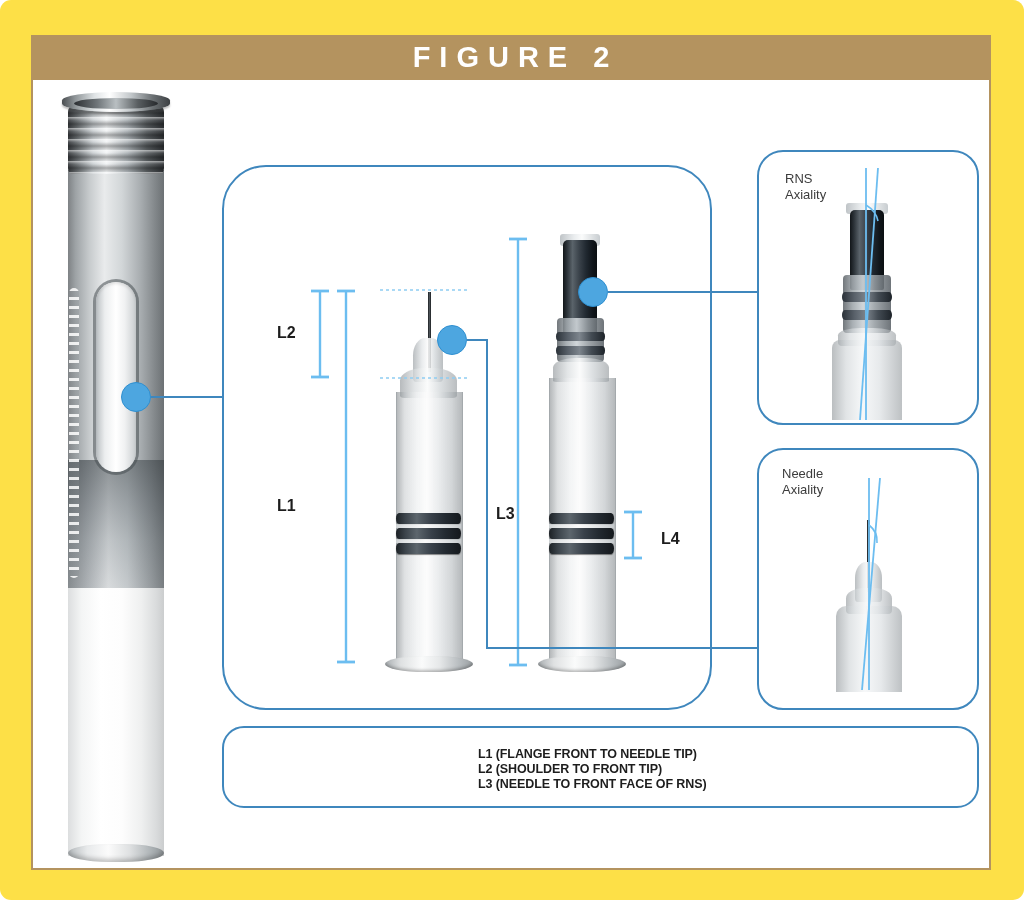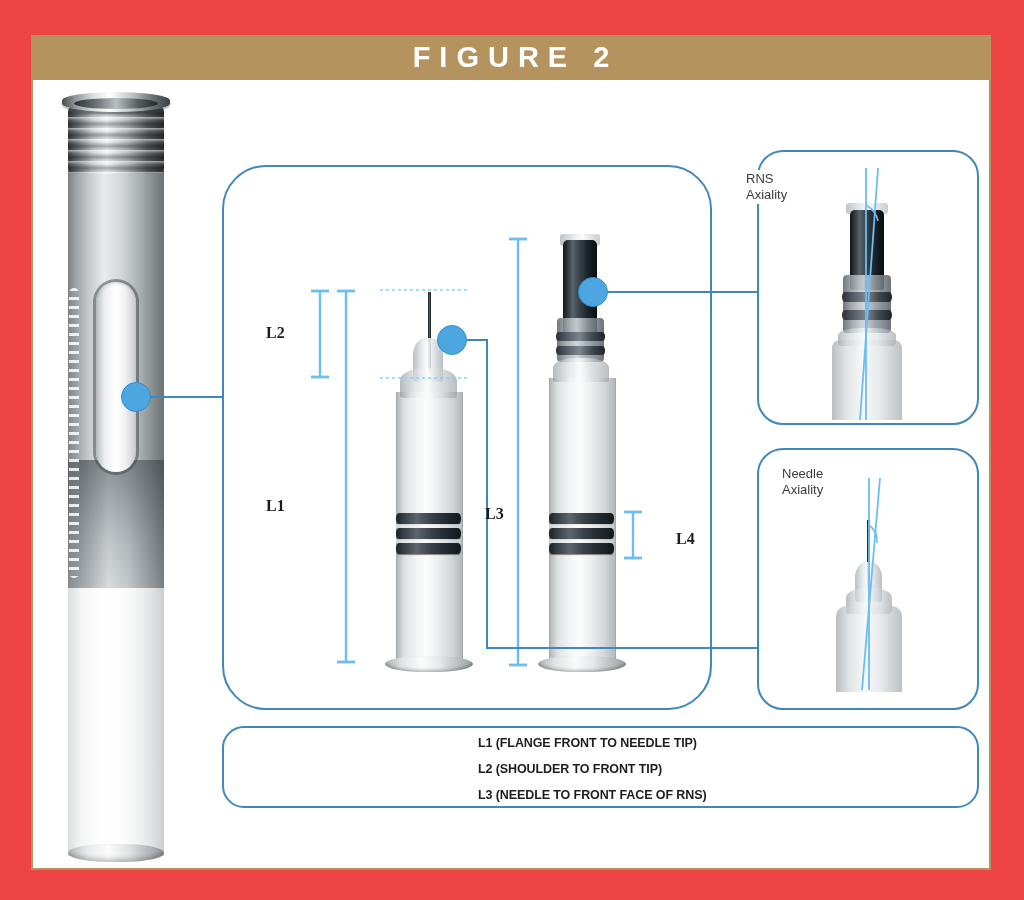--- a/index.html
+++ b/index.html
@@ -8,22 +8,23 @@
     padding: 0;
     background: #ffffff;
   }
   body {
     font-family: "Liberation Sans", sans-serif;
   }
   #figure-root {
     position: relative;
     width: 1024px;
     height: 900px;
-    background: #ef4444;
+    background: #fde047;
     overflow: hidden;
+    border-radius: 11px;
   }
 
   
   .outer-frame {
     position: absolute;
     left: 31px;
     top: 35px;
     width: 960px;
     height: 835px;
     border: 2px solid #b4935f;
@@ -94,58 +95,59 @@
   .panel-label {
     position: absolute;
     font-size: 13px;
     line-height: 16px;
     color: #3c3c3c;
     font-family: "Liberation Sans", sans-serif;
     white-space: pre-line;
     background: #ffffff;
     padding: 1px 3px;
   }
-  .panel-label-rns { left: 743px; top: 170px; }
+  .panel-label-rns { left: 782px; top: 170px; }
   .panel-label-needle { left: 779px; top: 465px; }
 
   
   .legend-lines {
     position: absolute;
     left: 222px;
     top: 734px;
     width: 757px;
     height: 70px;
     display: flex;
     flex-direction: column;
     align-items: center;
     justify-content: center;
-    gap: 12px;
+    gap: 1px;
   }
   .legend-line {
     font-size: 12.5px;
     font-weight: bold;
     color: #1d1d1d;
     letter-spacing: -0.1px;
     font-family: "Liberation Sans", sans-serif;
     width: 245px;
     text-align: left;
   }
 
   
   .dim-label {
     position: absolute;
     font-size: 16px;
     font-weight: bold;
     color: #1d1d1d;
-    font-family: Liberation Serif, serif;
+    font-family: Liberation Sans, sans-serif;
+    margin-left: 11px;
   }
   .dim-L1 { left: 266px; top: 497px; }
   .dim-L2 { left: 266px; top: 324px; }
   .dim-L3 { left: 485px; top: 505px; }
-  .dim-L4 { left: 676px; top: 530px; }
+  .dim-L4 { left: 650px; top: 530px; }
 
   
   .svg-overlay {
     position: absolute;
     left: 0; top: 0;
     width: 1024px;
     height: 900px;
     pointer-events: none;
   }
 

